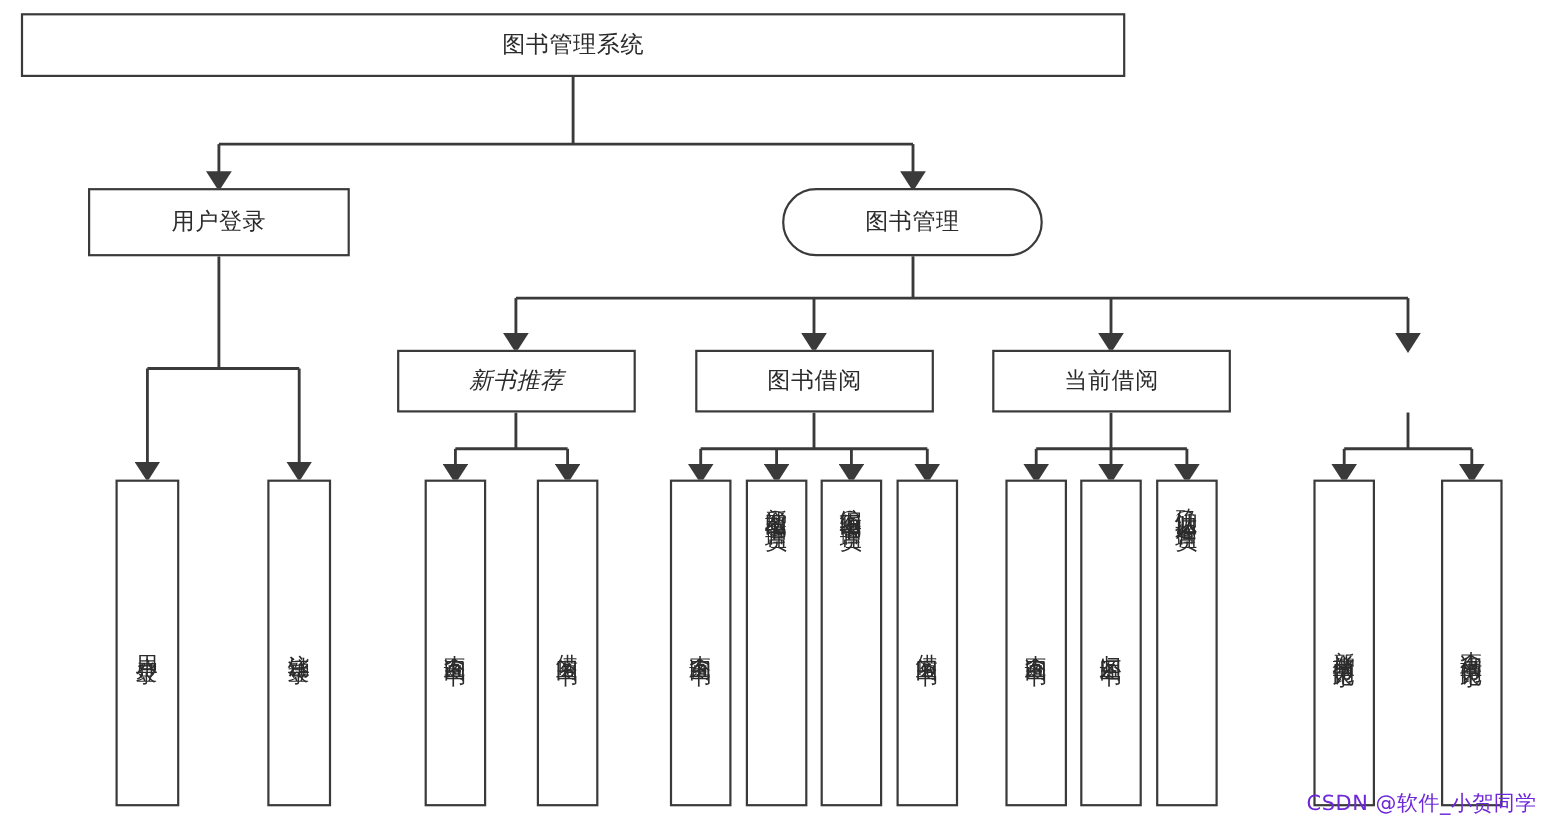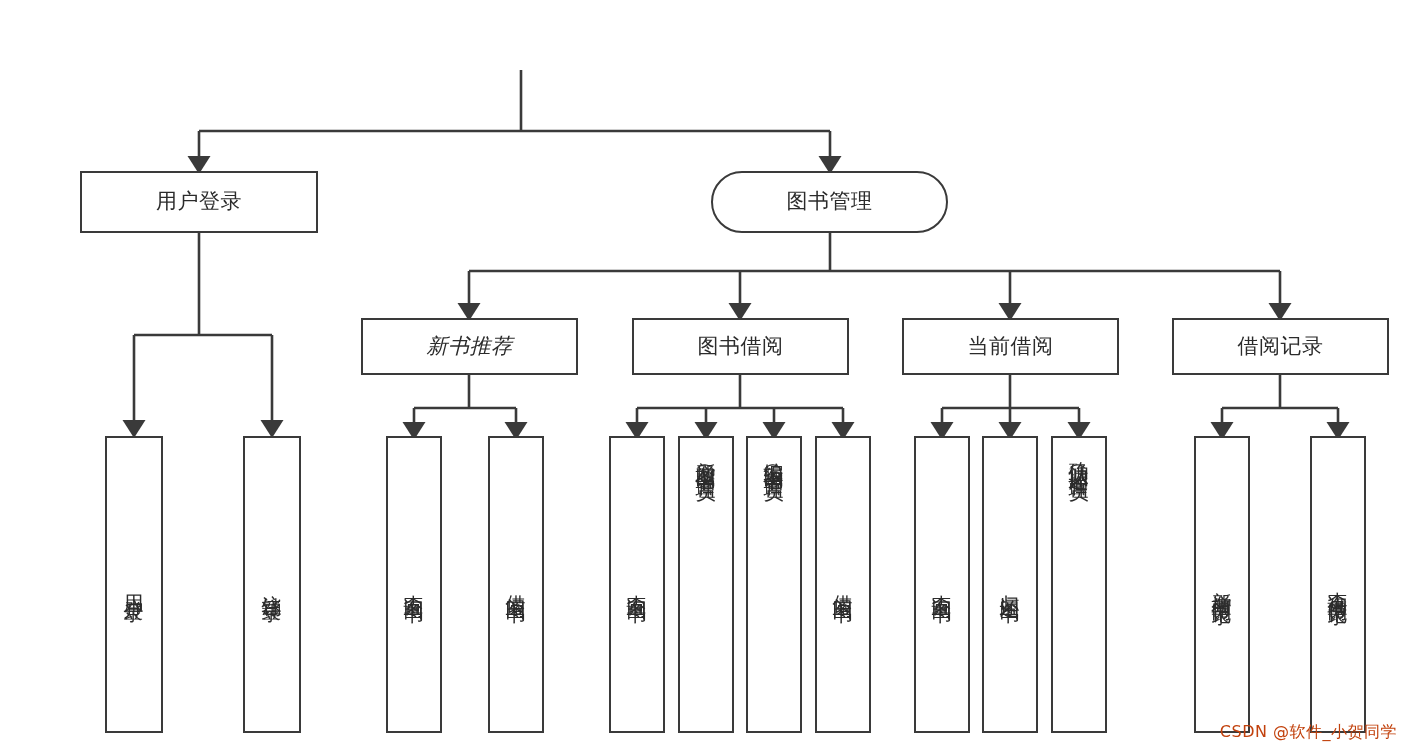--- a/index.html
+++ b/index.html
@@ -63,22 +63,22 @@
     align-items: flex-start;
   }
   .node.vert.mid-text {
     align-items: center;
     padding-top: 0;
   }
   #watermark {
     position: absolute;
     right: 8px;
     bottom: 4px;
-    color: #c2410c;
-    font-size: 16px;
+    color: #6d28d9;
+    font-size: 19px;
     letter-spacing: 0.5px;
     z-index: 5;
     white-space: nowrap;
   }
 </style>
 </head>
 <body>
 
 <div id="diagram-root">
 
@@ -125,20 +125,23 @@
       <path d="M 1010,408 L 1010,430" marker-end="url(#arrowhead)"></path>
       <path d="M 1079,408 L 1079,430" marker-end="url(#arrowhead)"></path>
 
       <path d="M 1280,375 L 1280,408"></path>
       <path d="M 1222,408 L 1338,408"></path>
       <path d="M 1222,408 L 1222,430" marker-end="url(#arrowhead)"></path>
       <path d="M 1338,408 L 1338,430" marker-end="url(#arrowhead)"></path>
     </g>
   </svg>
 
+  <div class="node horiz" style="left:19px; top:12px; width:1004px; height:58px;">
+    <span class="node-label">图书管理系统</span>
+  </div>
 
   <div class="node horiz" style="left:80px; top:171px; width:238px; height:62px;">
     <span class="node-label">用户登录</span>
   </div>
 
   <div class="node horiz" style="left:711px; top:171px; width:237px; height:62px;border-radius:31px;">
     <span class="node-label">图书管理</span>
   </div>
 
   <div class="node horiz" style="left:361px; top:318px; width:217px; height:57px;font-style:italic;">
@@ -146,23 +149,20 @@
   </div>
 
   <div class="node horiz" style="left:902px; top:318px; width:217px; height:57px;">
     <span class="node-label">当前借阅</span>
   </div>
 
   <div class="node horiz" style="left:632px; top:318px; width:217px; height:57px;">
     <span class="node-label">图书借阅</span>
   </div>
 
-  <div class="node horiz" style="left:1172px; top:318px; width:217px; height:57px;">
-    <span class="node-label">借阅记录</span>
-  </div>
 
   <div class="node vert mid-text" style="left:105px; top:436px; width:58px; height:297px;">
     <span class="node-label">用户登录</span>
   </div>
 
   <div class="node vert mid-text" style="left:243px; top:436px; width:58px; height:297px;">
     <span class="node-label">注销登录</span>
   </div>
 
   <div class="node vert mid-text" style="left:386px; top:436px; width:56px; height:297px;">

